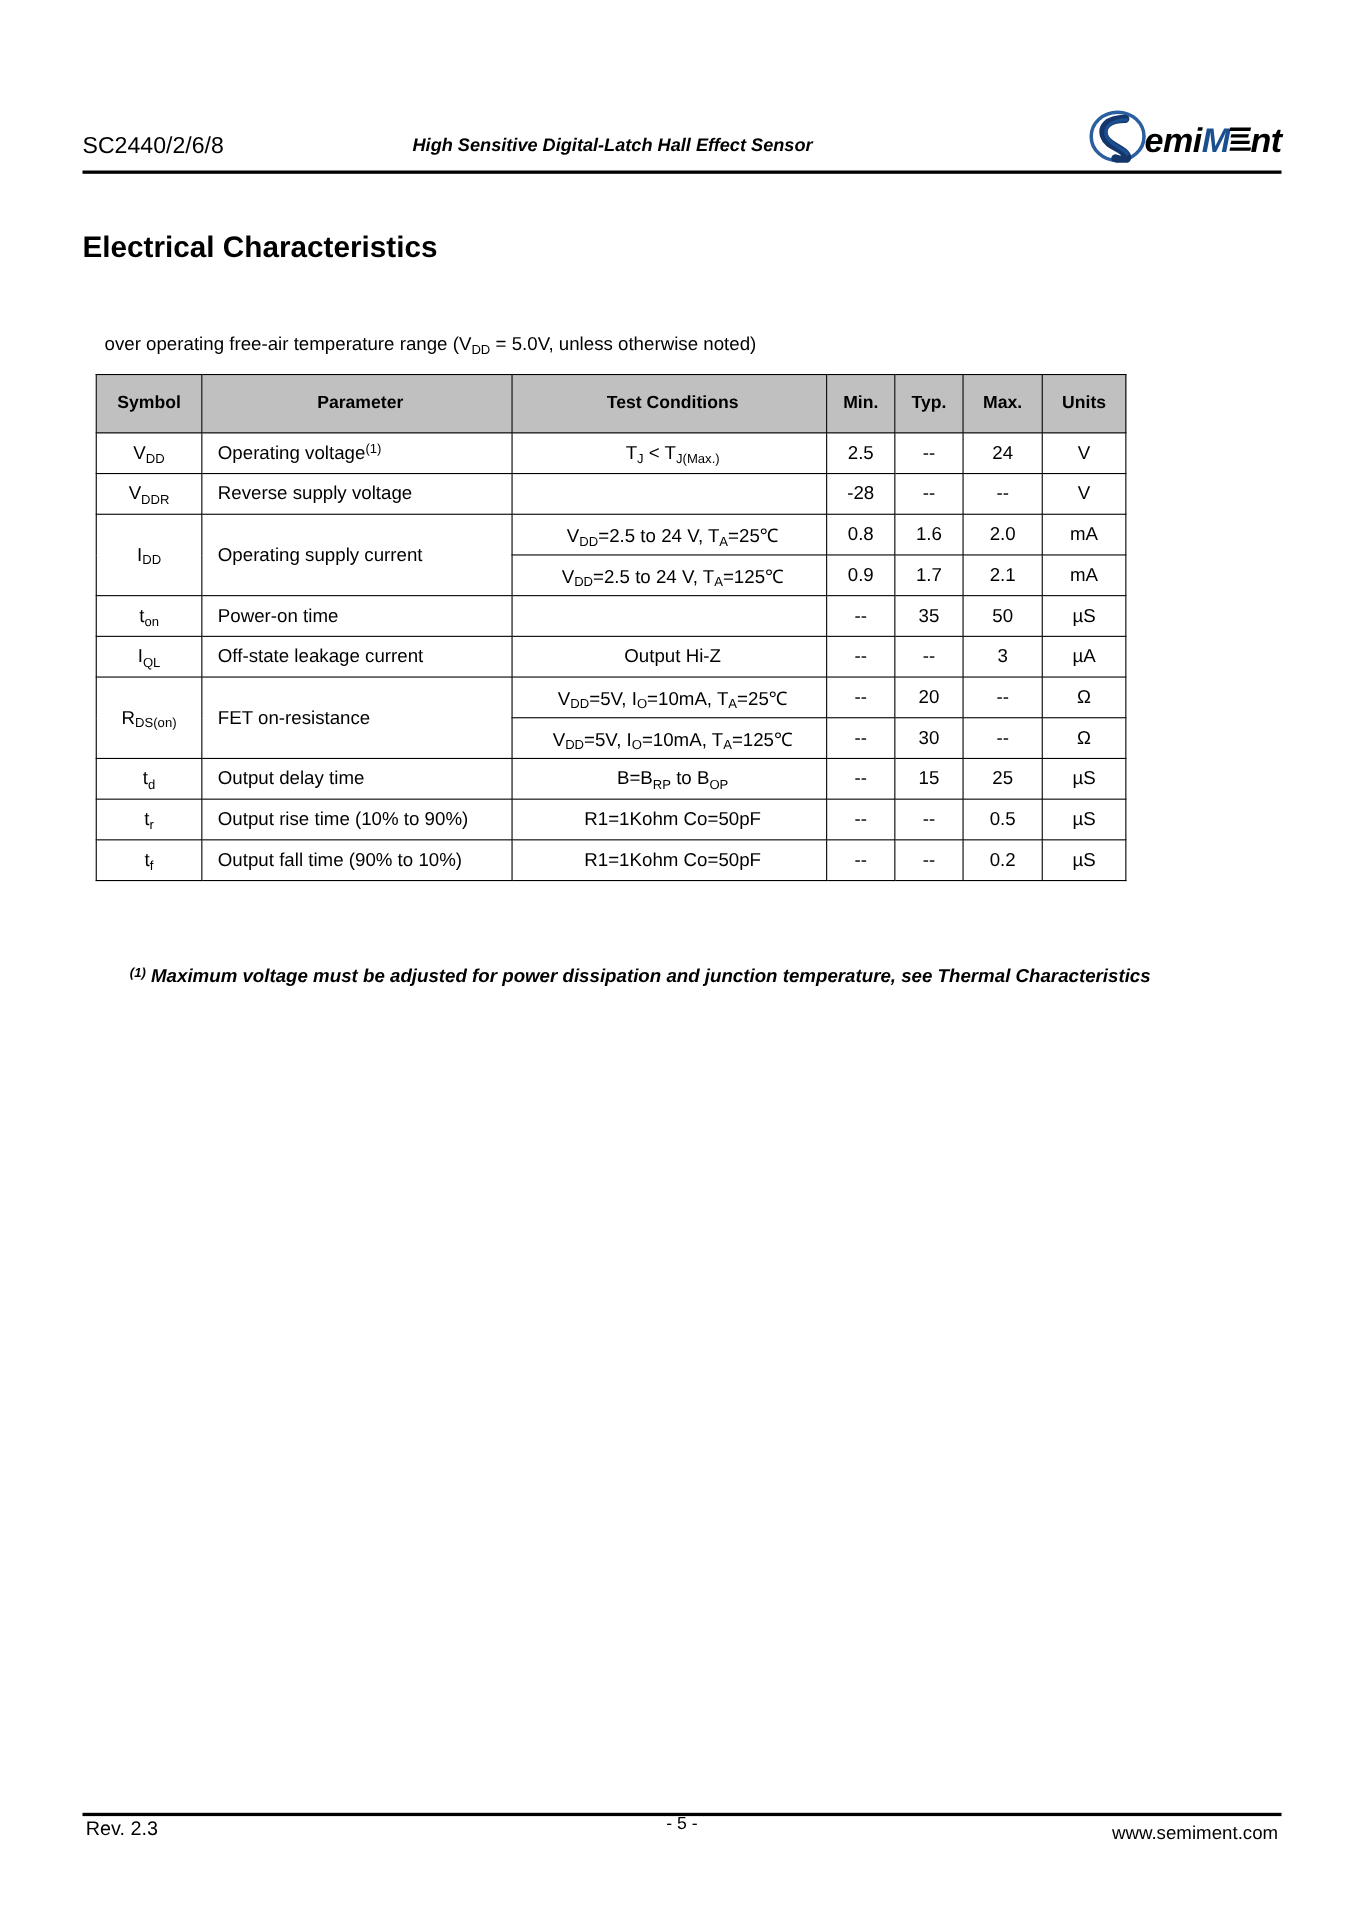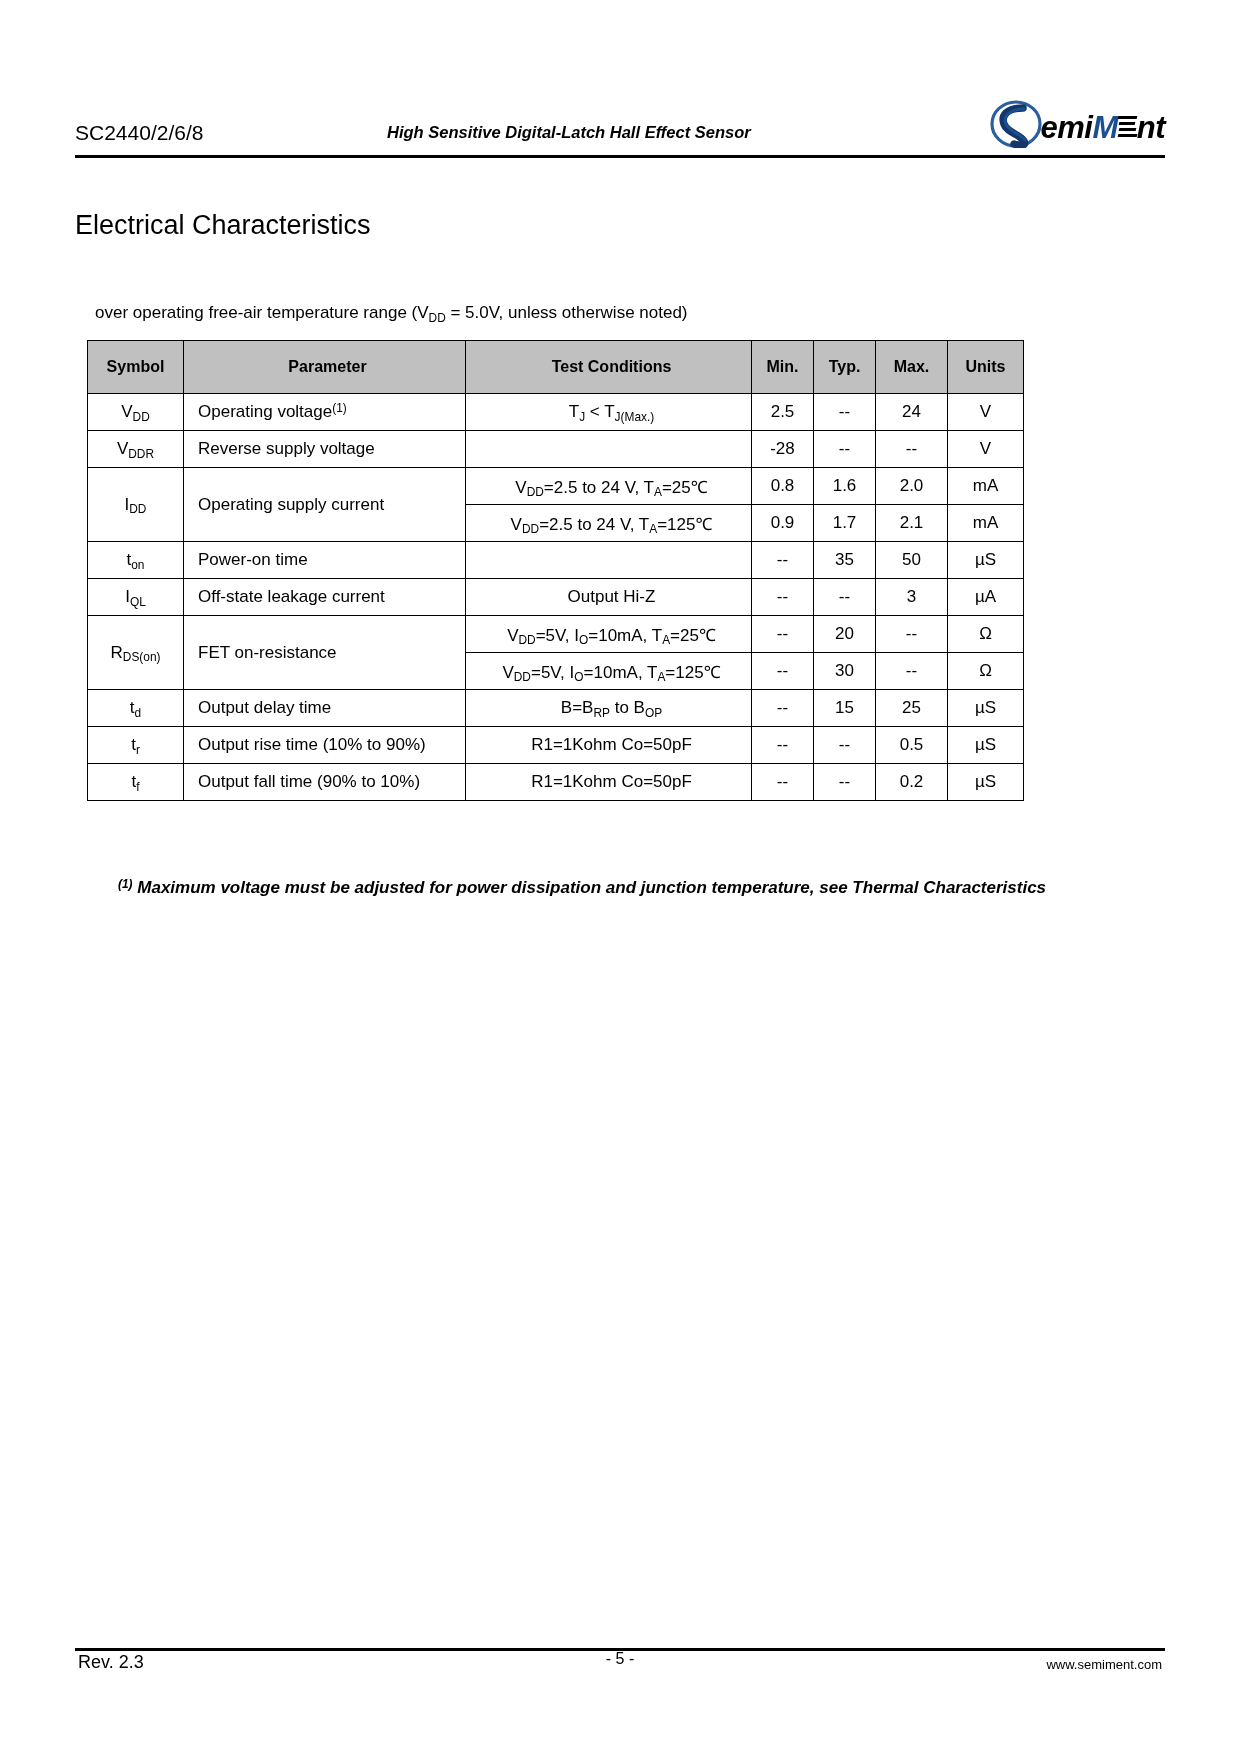--- a/index.html
+++ b/index.html
@@ -44,21 +44,21 @@
     position: absolute;
     left: 0;
     bottom: 8px;
   }
   .hdr-subtitle {
     font-size: 16.5px;
     font-style: italic;
     font-weight: bold;
     white-space: nowrap;
     position: absolute;
-    left: 312px;
+    left: 300px;
     bottom: 11px;
   }
   .hdr-logo {
     position: absolute;
     right: 0;
     bottom: 2px;
     height: 54px;
     width: 250px;
     display: flex;
     align-items: center;
@@ -111,21 +111,21 @@
     height: 3px;
     background: #000;
   }
 
   
   .section-title {
     position: absolute;
     left: 75px;
     top: 210px;
     font-size: 27px;
-    font-weight: normal;
+    font-weight: bold;
     letter-spacing: 0px;
   }
 
   .table-caption {
     position: absolute;
     left: 95px;
     top: 303px;
     font-size: 17px;
     white-space: nowrap;
   }
@@ -207,21 +207,21 @@
     left: 0;
     top: 1650px;
     width: 1240px;
     text-align: center;
     font-size: 16px;
   }
   .foot-right {
     position: absolute;
     right: 78px;
     top: 1657px;
-    font-size: 13px;
+    font-size: 17px;
   }
 </style>
 </head>
 <body>
 
 <div class="page">
 
   <div class="page-header">
     <div class="hdr-row">
       <div class="hdr-partno">SC2440/2/6/8</div>

